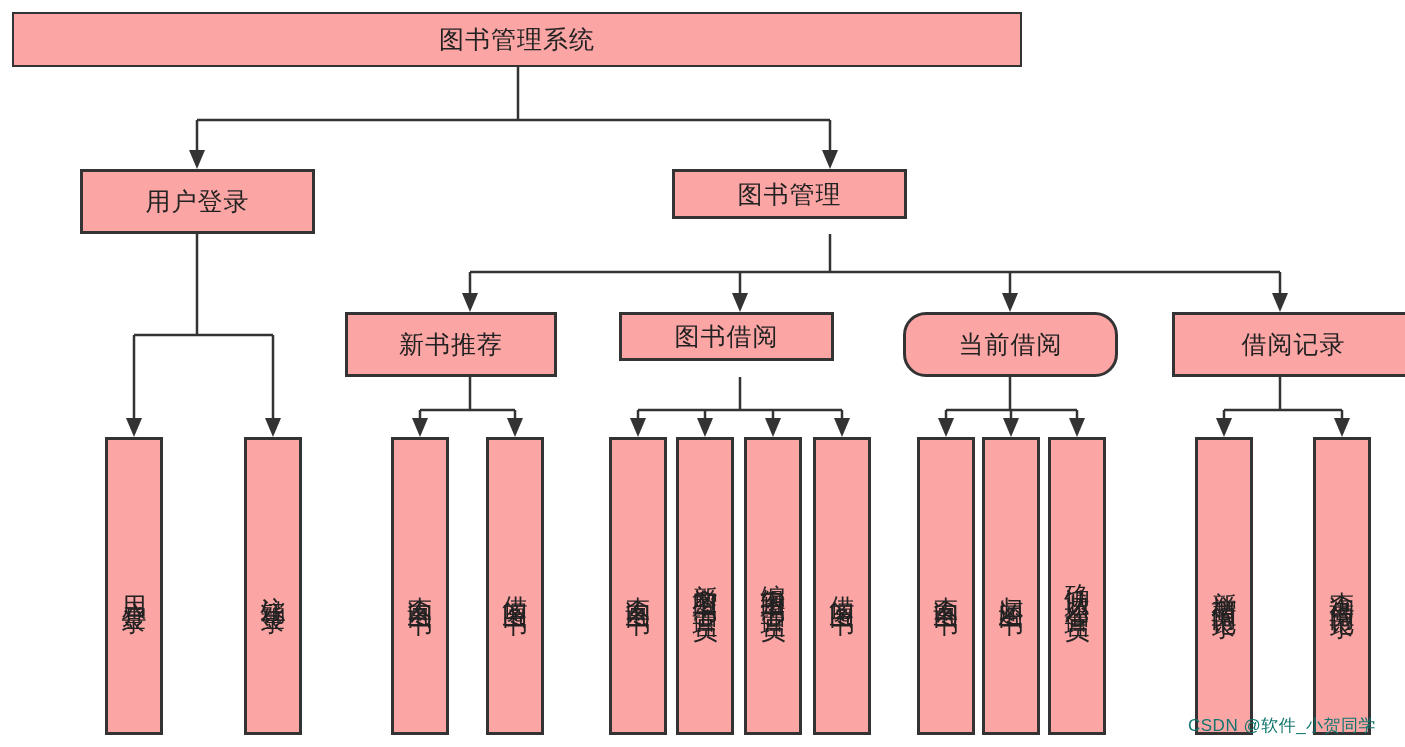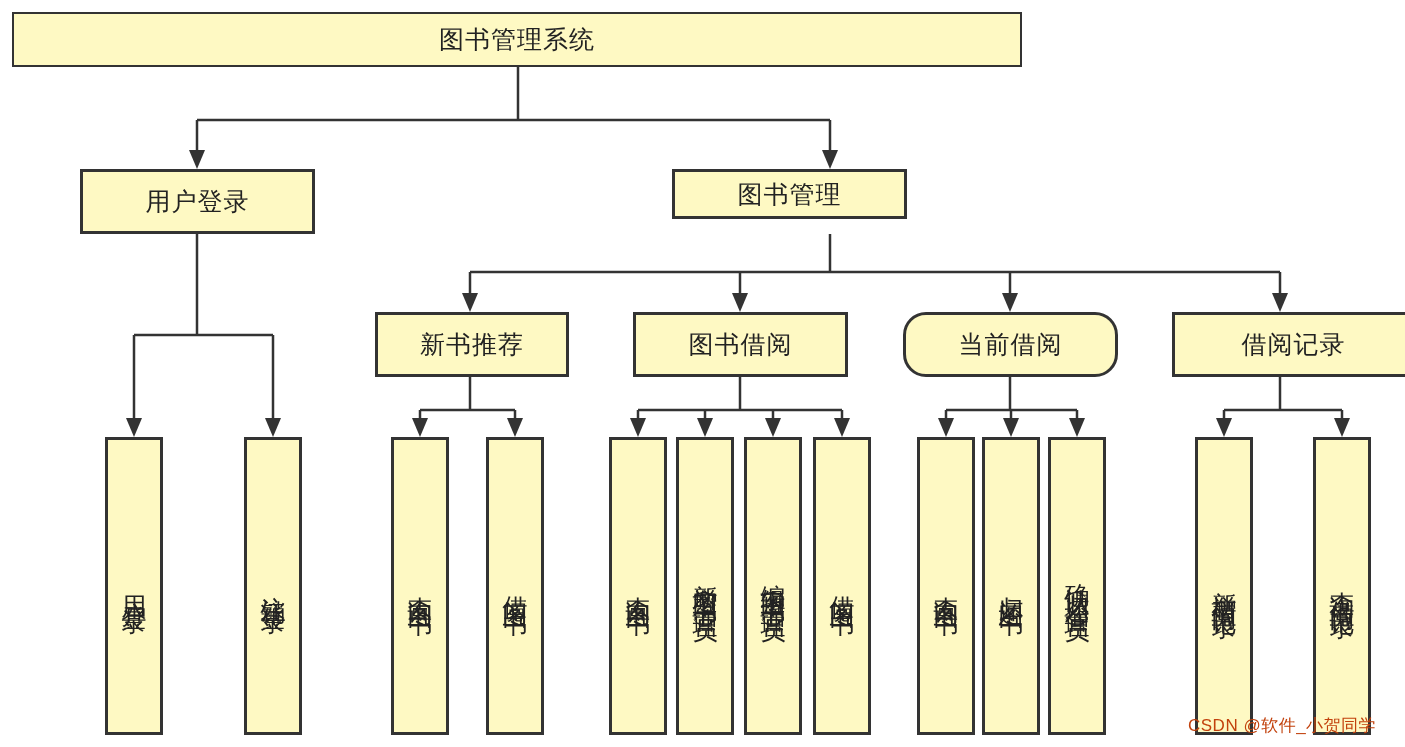--- a/index.html
+++ b/index.html
@@ -26,21 +26,21 @@
     stroke-width: 2.5;
     fill: none;
   }
   .wires polygon {
     fill: #333333;
     stroke: none;
   }
   .node {
     position: absolute;
     box-sizing: border-box;
-    background: #fef9c3;
+    background: #fca5a5;
     border: 3px solid #333333;
     color: #222222;
     display: flex;
     align-items: center;
     justify-content: center;
     z-index: 2;
   }
   .h-node {
     font-size: 25px;
     letter-spacing: 1px;
@@ -56,21 +56,21 @@
     letter-spacing: 5px;
     line-height: 1;
   }
   .watermark {
     position: absolute;
     left: 1188px;
     top: 714px;
     z-index: 3;
     font-size: 17px;
     letter-spacing: 0.5px;
-    color: #c2410c;
+    color: #0f766e;
     white-space: nowrap;
     text-align: right;
   }
 </style>
 </head>
 <body>
 
 <div class="stage">
 
   <svg class="wires" width="1405" height="747" viewBox="0 0 1405 747">
@@ -133,22 +133,22 @@
       <polygon points="1216,418 1232,418 1224,437"></polygon>
     <path d="M1342 410 V419"></path>
       <polygon points="1334,418 1350,418 1342,437"></polygon>
   </svg>
 
   <div class="node h-node root-node" style="left:12px; top:12px; width:1010px; height:55px;">图书管理系统</div>
 
   <div class="node h-node" style="left:80px; top:169px; width:235px; height:65px;">用户登录</div>
   <div class="node h-node" style="left:672px; top:169px; width:235px; height:50px;">图书管理</div>
 
-  <div class="node h-node" style="left:375px; top:312px; width:194px; height:65px;">新书推荐</div>
-  <div class="node h-node" style="left:633px; top:312px; width:215px; height:65px;">图书借阅</div>
+  <div class="node h-node" style="left:345px; top:312px; width:212px; height:65px;">新书推荐</div>
+  <div class="node h-node" style="left:619px; top:312px; width:215px; height:49px;">图书借阅</div>
   <div class="node h-node" style="left:903px; top:312px; width:215px; height:65px;border-radius:23px;">当前借阅</div>
   <div class="node h-node" style="left:1172px; top:312px; width:243px; height:65px;">借阅记录</div>
 
   <div class="node v-node" style="left:105px; top:437px; width:58px; height:298px;">用户登录</div>
   <div class="node v-node" style="left:244px; top:437px; width:58px; height:298px;">注销登录</div>
 
   <div class="node v-node" style="left:391px; top:437px; width:58px; height:298px;">查询图书</div>
   <div class="node v-node" style="left:486px; top:437px; width:58px; height:298px;">借阅图书</div>
 
   <div class="node v-node" style="left:609px; top:437px; width:58px; height:298px;">查询图书</div>

